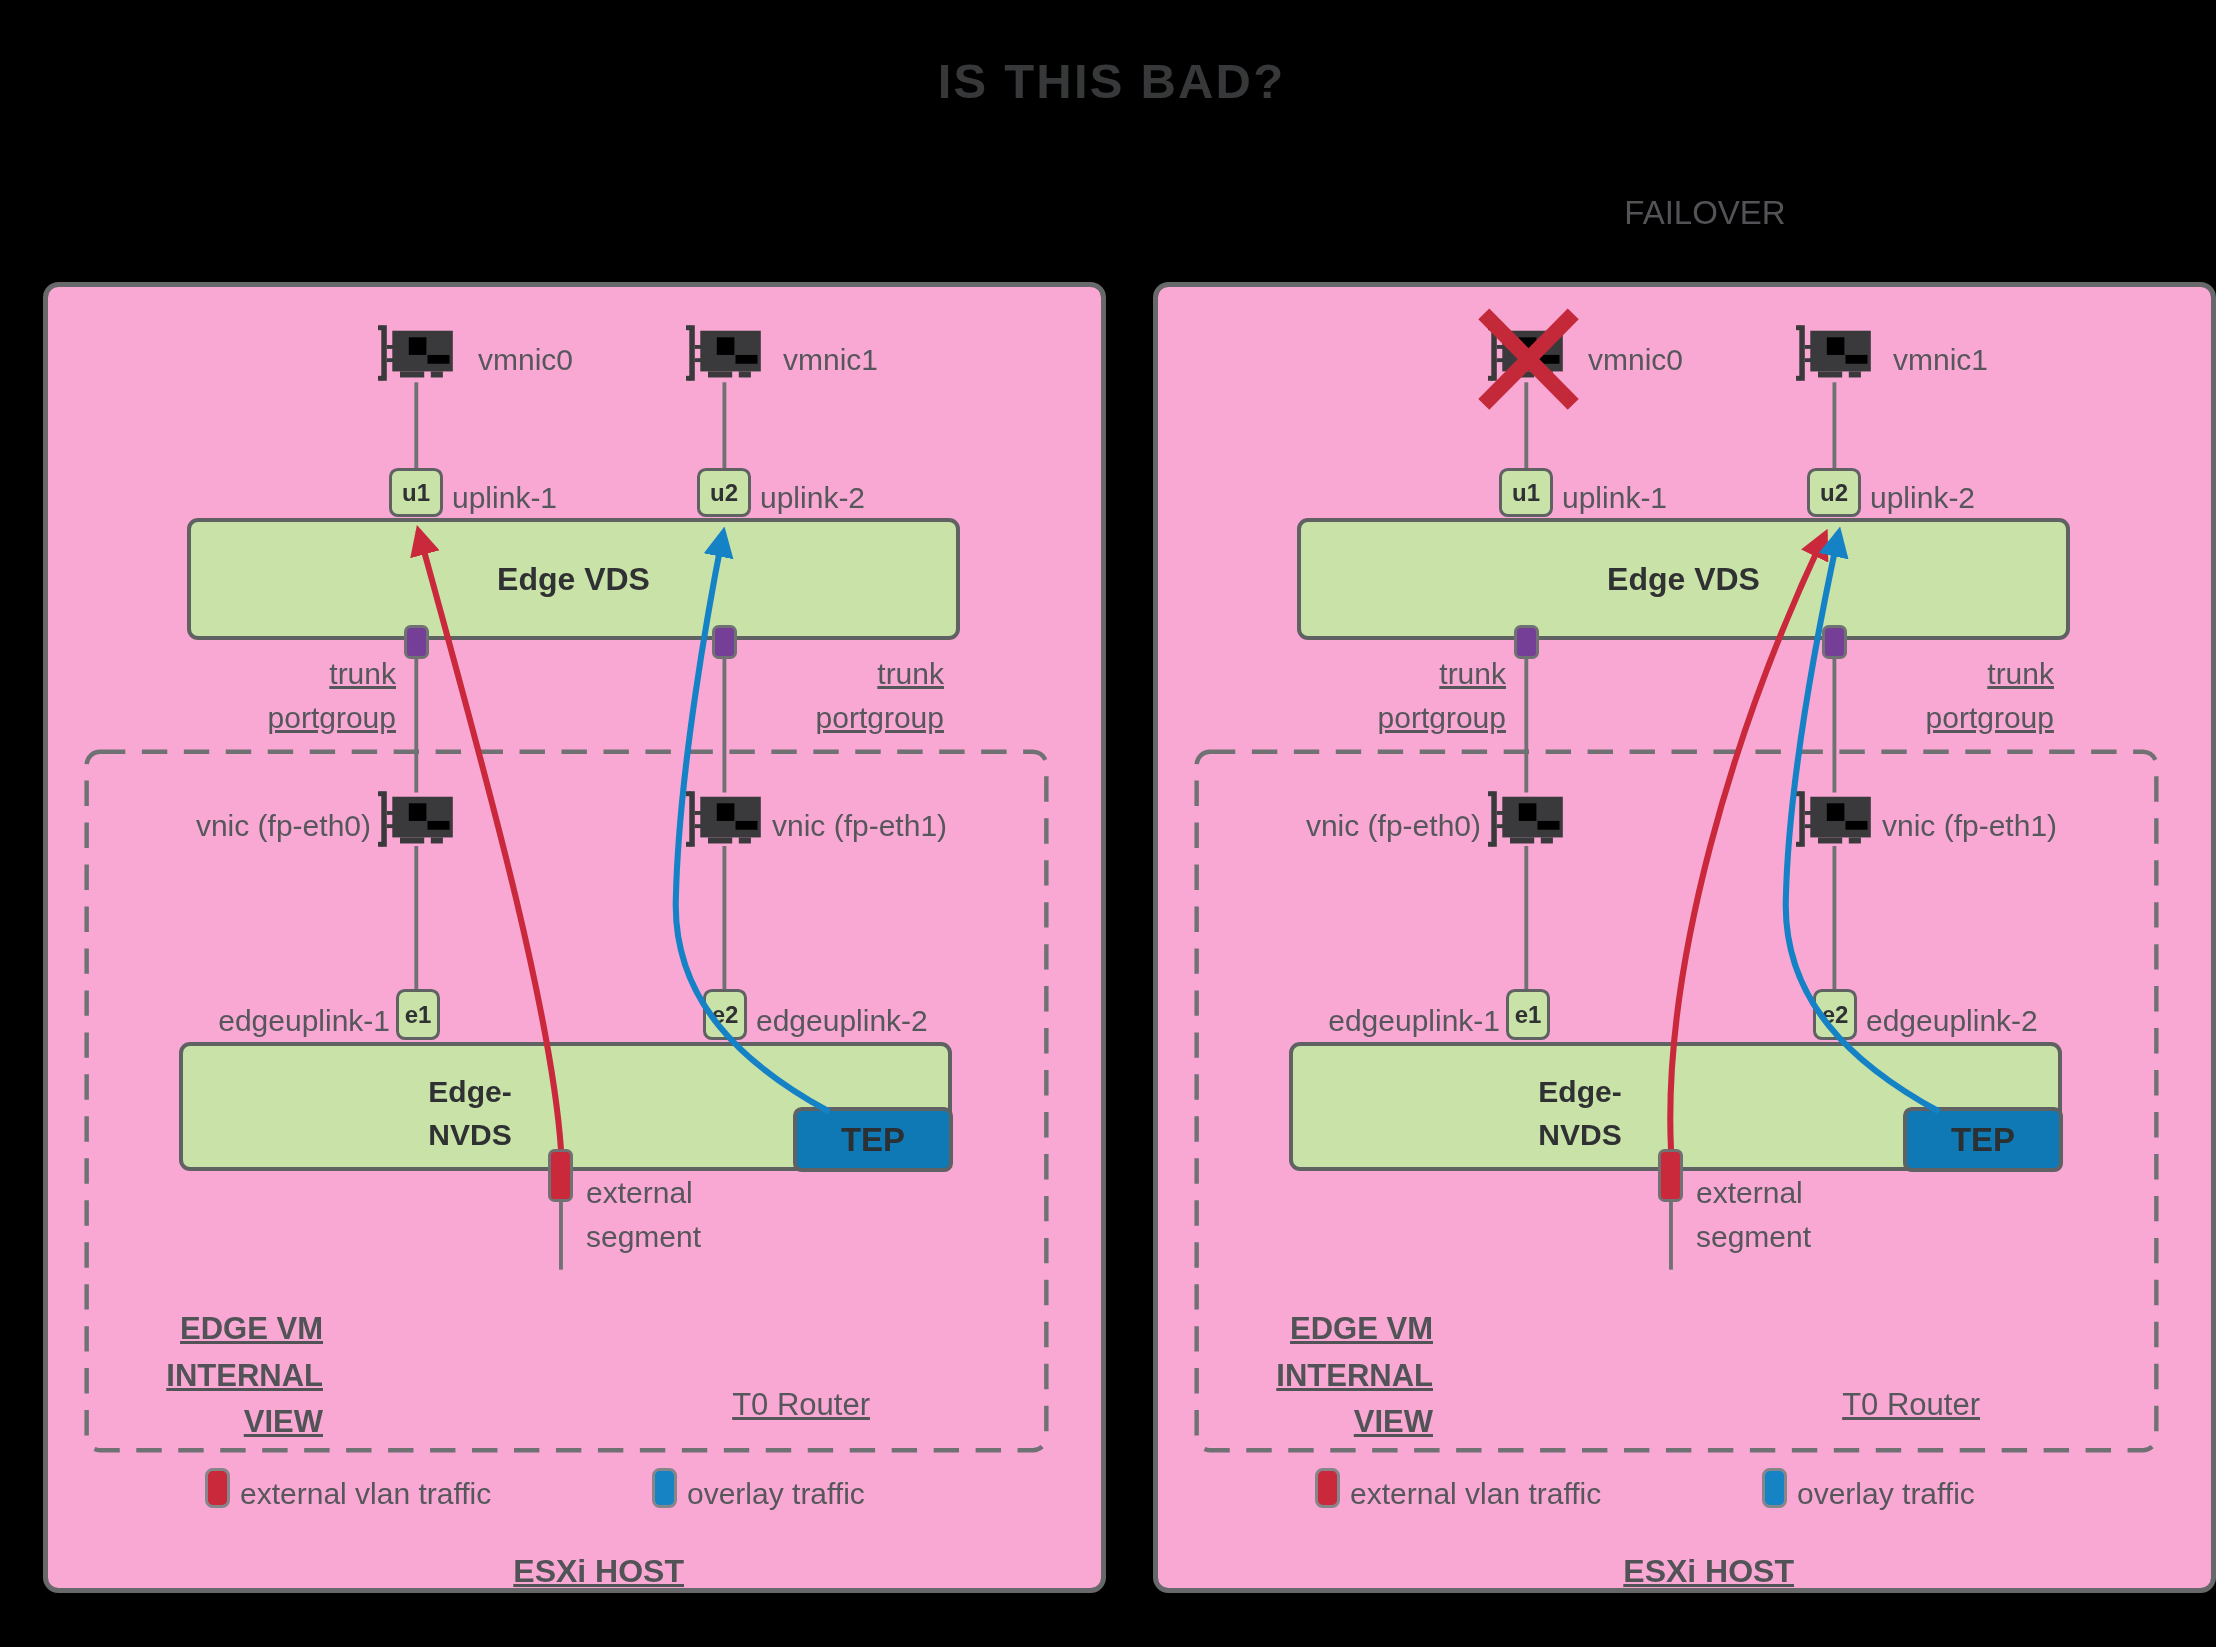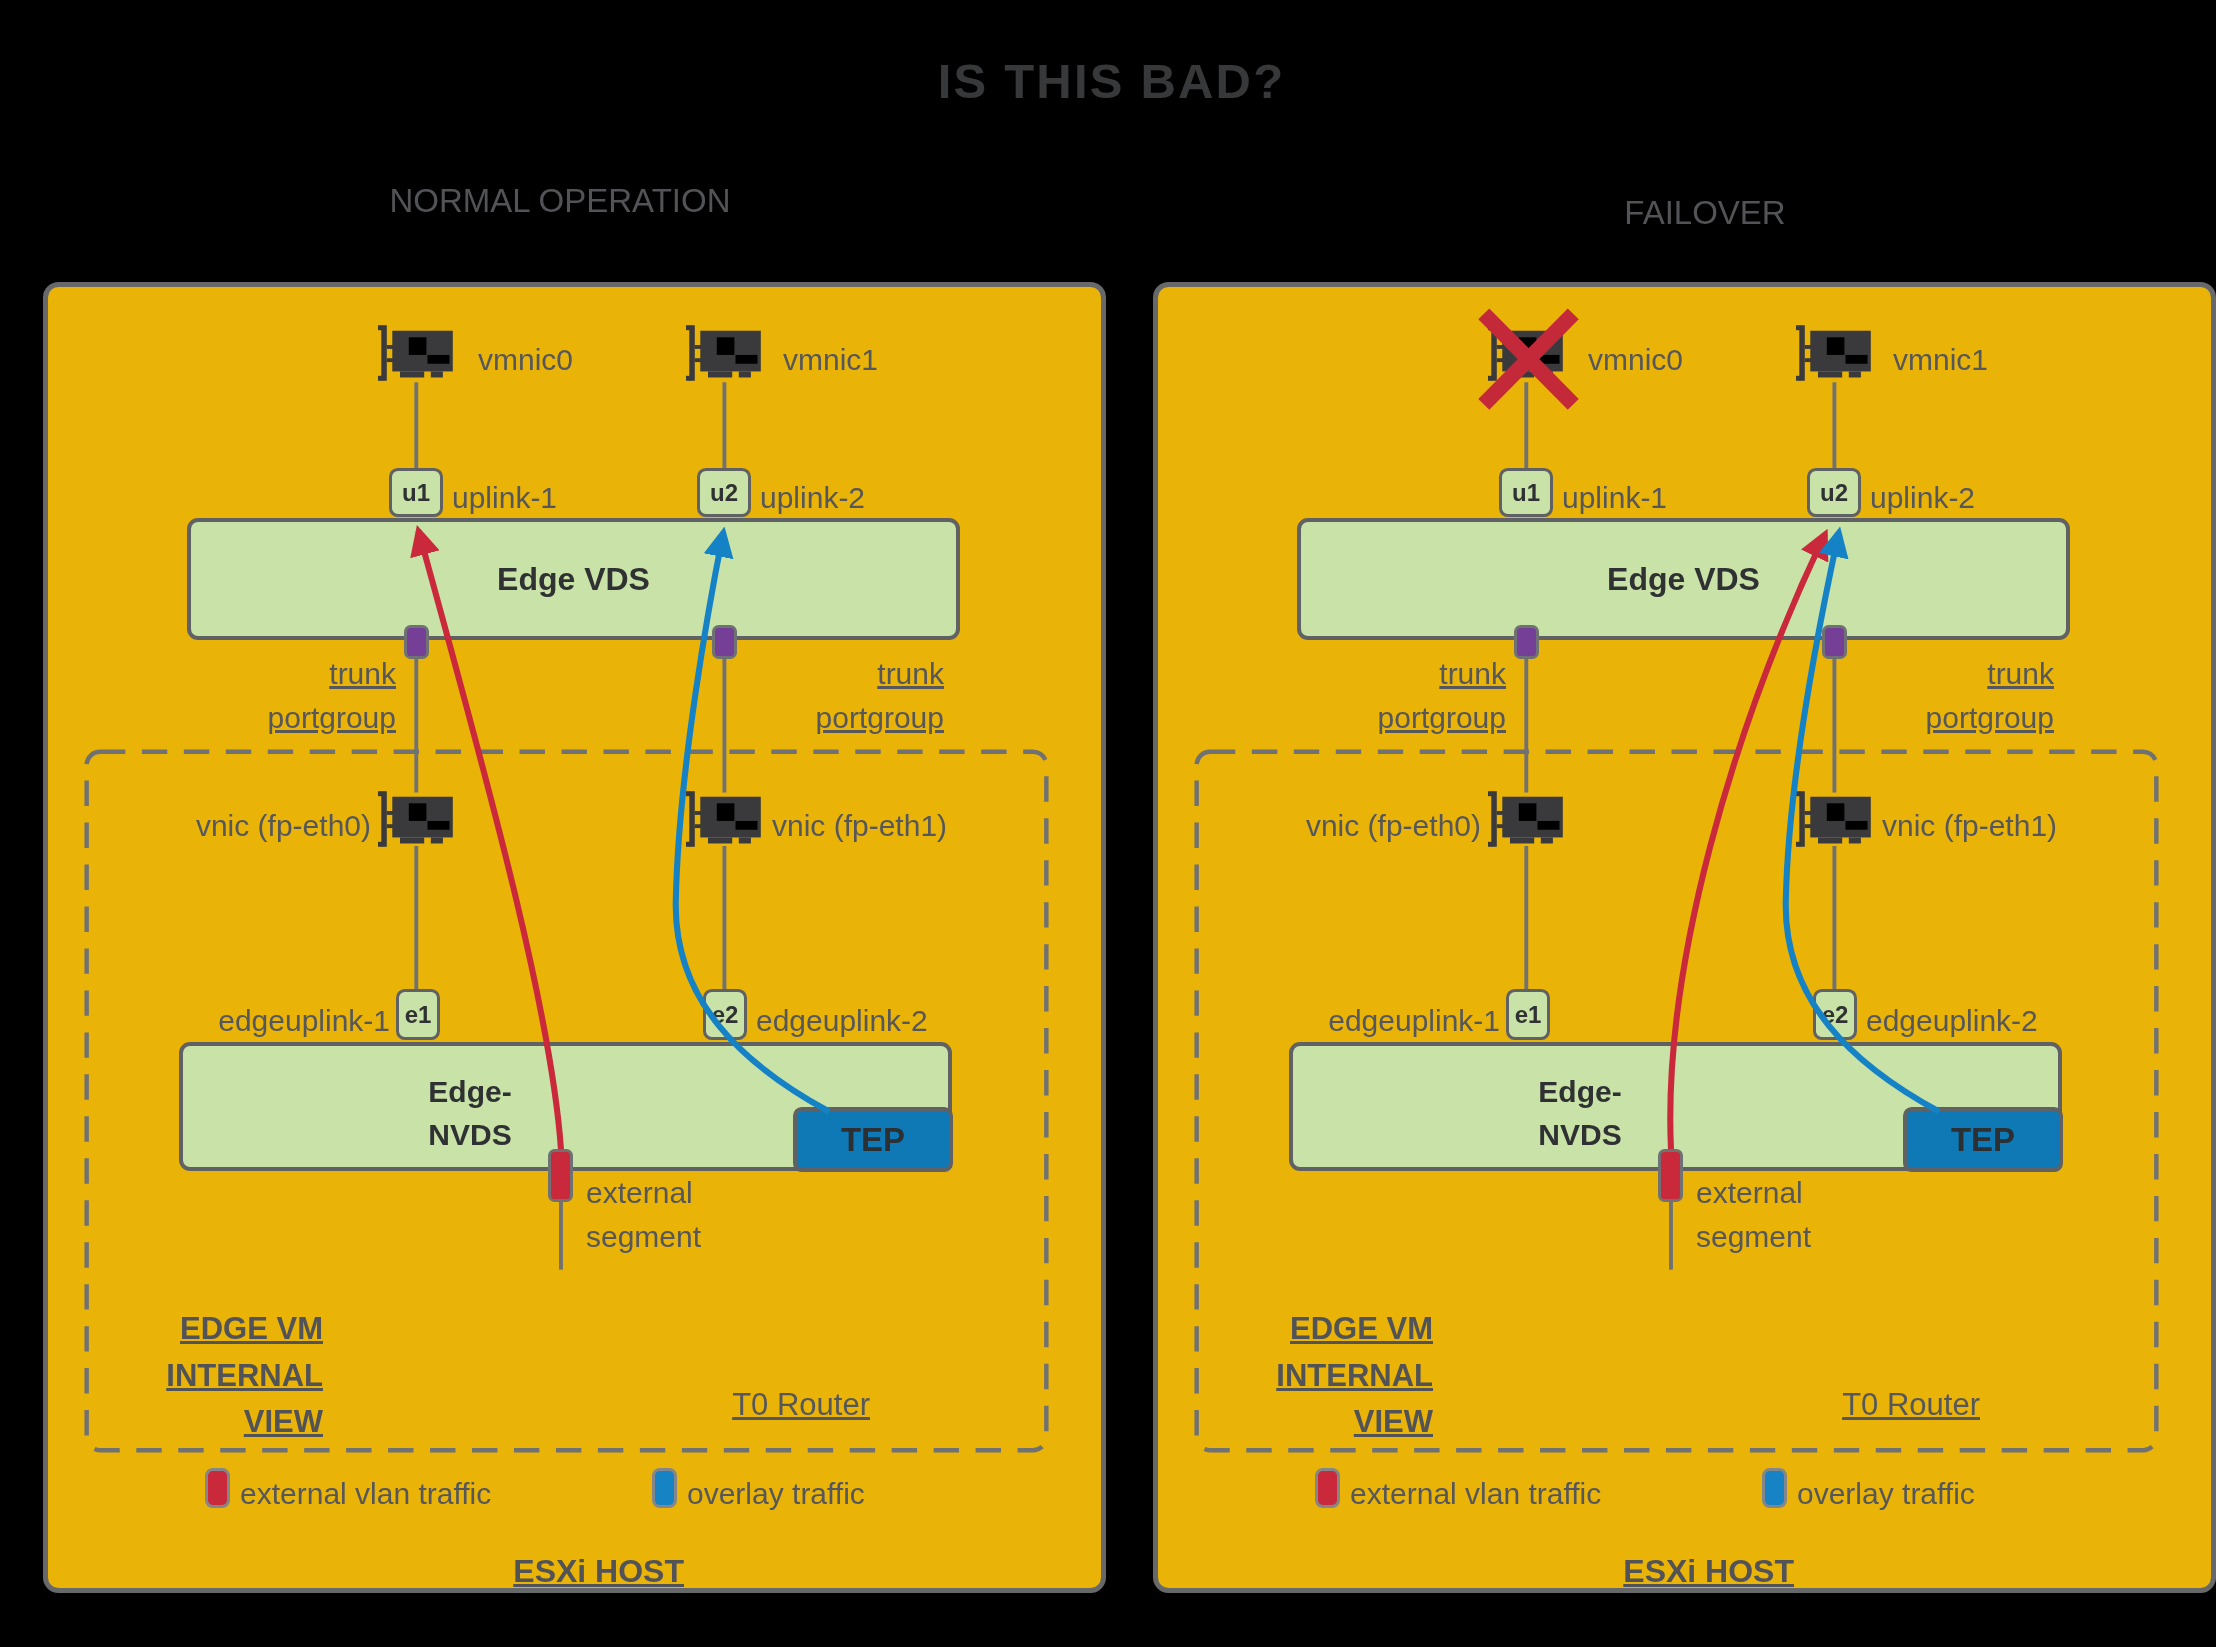--- a/index.html
+++ b/index.html
@@ -4,21 +4,21 @@
 <style>
   html,body{margin:0;padding:0;background:#000;}
   .stage{position:relative;width:2216px;height:1647px;background:#000;overflow:hidden;
          font-family:"Liberation Sans","DejaVu Sans",sans-serif;}
   .title{position:absolute;left:559px;top:53px;width:1105px;text-align:center;
          font-size:49px;font-weight:bold;letter-spacing:2.2px;color:#37383a;}
   .section-header{position:absolute;width:552px;text-align:center;font-size:33px;color:#515356;}
   .hdr-left{left:284px;top:182px;}
   .hdr-right{left:1429px;top:194px;}
   .panel{position:absolute;top:282px;width:1053px;height:1301px;
-         border:5px solid #66686a;border-radius:15.5px;background:#eab308;}
+         border:5px solid #66686a;border-radius:15.5px;background:#f9a8d4;}
   .panel-left{left:43px;}
   .panel-right{left:1153px;}
   .layer{position:absolute;left:0;top:0;width:1053px;height:1301px;}
   .connector-layer{z-index:1;}
   .traffic-layer{z-index:6;pointer-events:none;}
   .lbl{position:absolute;z-index:3;color:#55575b;font-size:30px;line-height:1.45;white-space:pre-line;}
   .lbl.bold{font-weight:bold;color:#515357;line-height:1.5;}
   .lbl.center{text-align:right;text-decoration:underline;}
   .lbl.right{text-align:right;}
   .node{position:absolute;z-index:2;background:#c9e2a8;border:4.4px solid #5f6163;
@@ -39,21 +39,20 @@
                  border-radius:7.7px;box-sizing:border-box;}
   .sw-red{background:#c9293a;}
   .sw-blue{background:#1583c4;}
 </style>
 </head>
 <body>
 
 <div class="stage">
 
   <div class="title">IS THIS BAD?</div>
-  <div class="section-header hdr-left">NORMAL OPERATION</div>
   <div class="section-header hdr-right">FAILOVER</div>
 
   <div class="panel panel-left">
 
     <svg class="layer connector-layer" viewBox="0 0 1907 2355">
       <g stroke="#6f7173" stroke-width="7">
         <line x1="667" y1="172" x2="667" y2="330"></line>
         <line x1="1225" y1="172" x2="1225" y2="330"></line>
         <line x1="667" y1="672" x2="667" y2="915"></line>
         <line x1="1225" y1="672" x2="1225" y2="915"></line>

